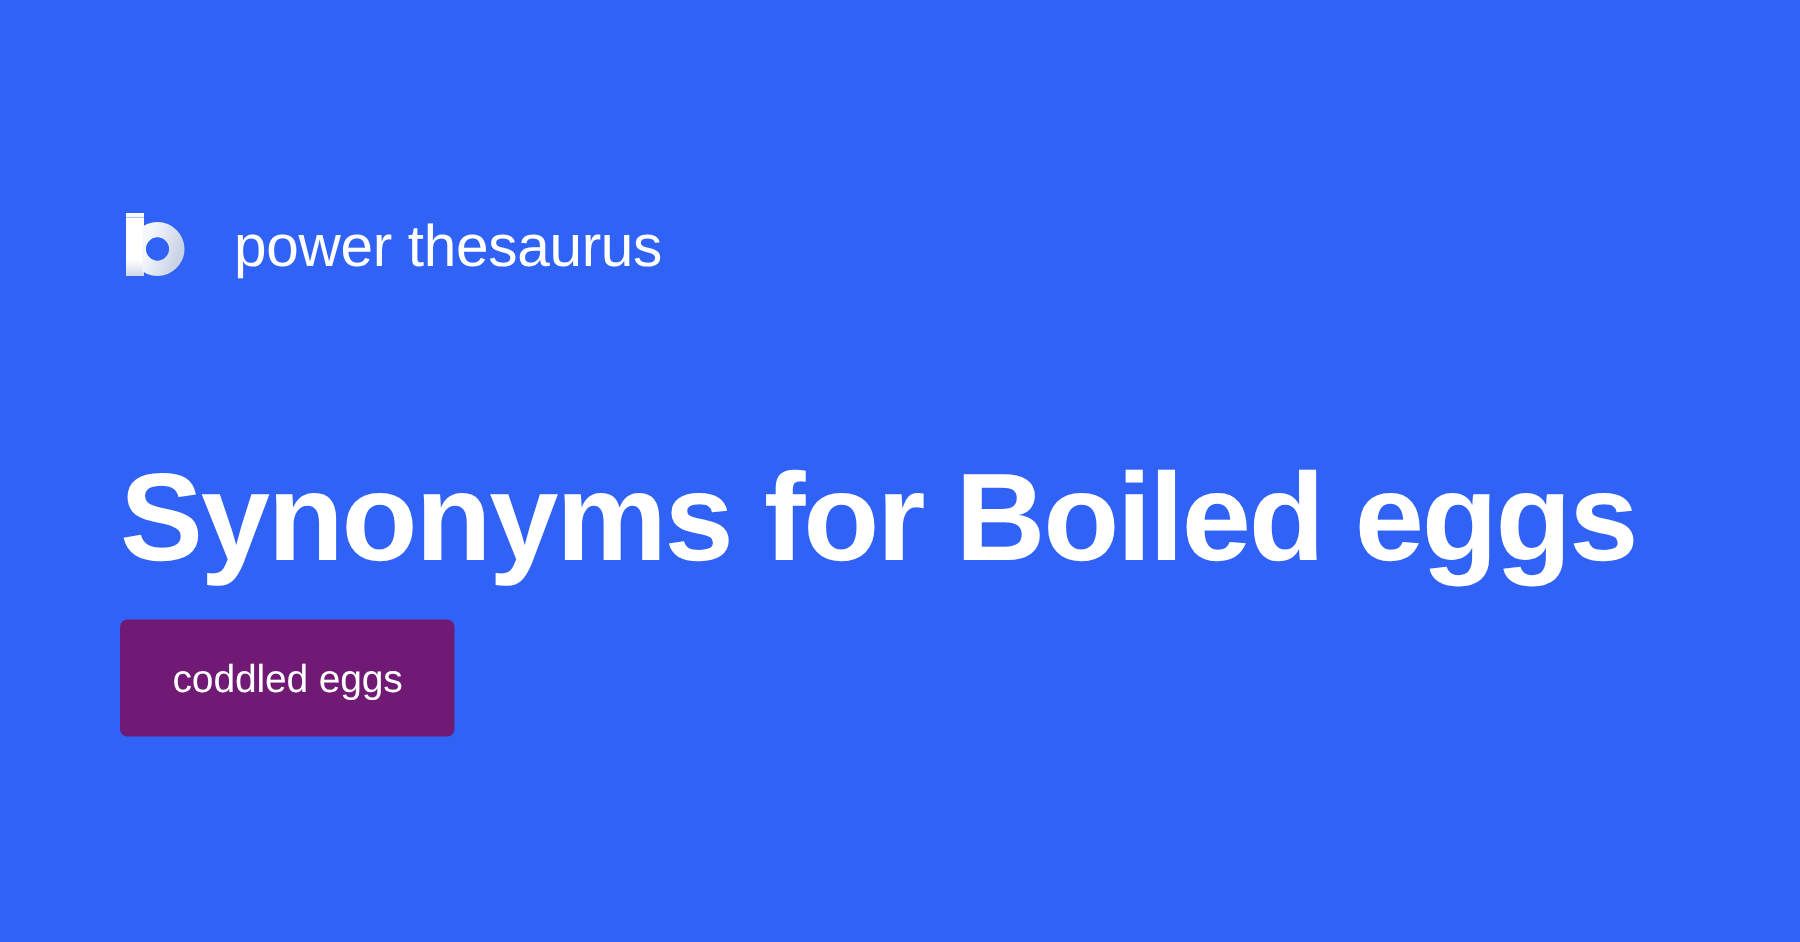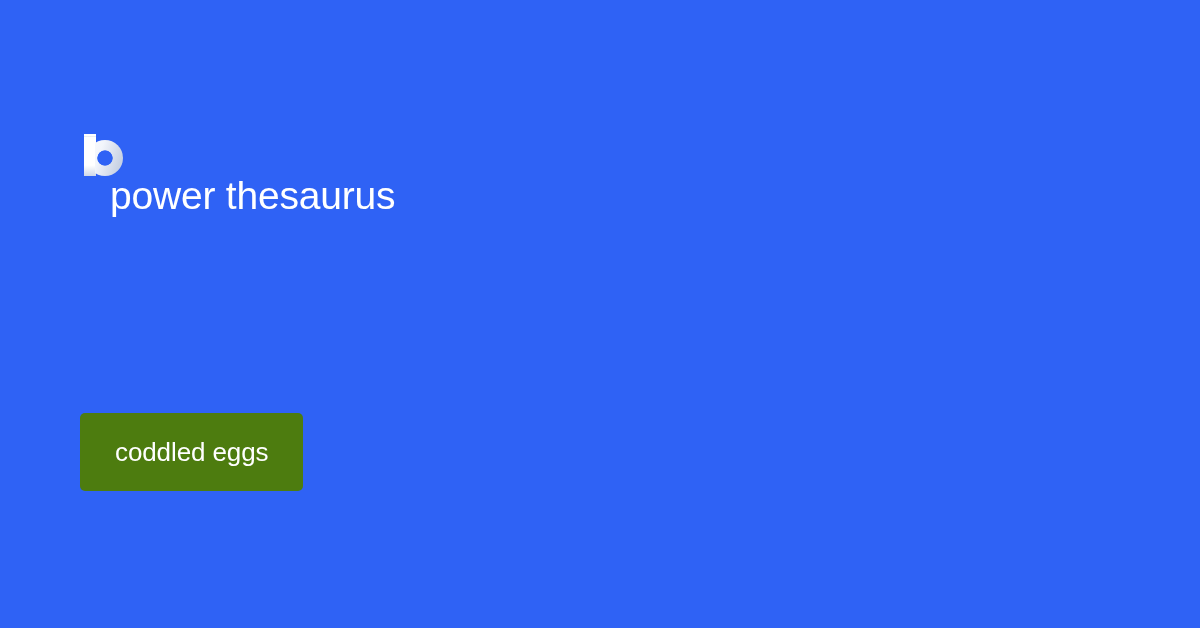--- a/index.html
+++ b/index.html
@@ -20,23 +20,22 @@
     background: #2f62f5;
     box-sizing: border-box;
   }
 
   
   .brand {
     position: absolute;
     left: 80px;
     top: 128px;
     display: flex;
-    align-items: flex-start;
+    align-items: flex-end;
     height: 56px;
-    flex-direction: column;
   }
   .brand-mark {
     width: 46px;
     height: 48px;
     display: block;
     flex: 0 0 auto;
   }
   .brand-name {
     margin-left: 30px;
     color: #ffffff;
@@ -68,21 +67,21 @@
     top: 413px;
     display: flex;
     align-items: flex-start;
     gap: 17px;
     width: 1060px;
     flex-wrap: wrap;
   }
   .chip {
     height: 78px;
     box-sizing: border-box;
-    background: #4d7c0f;
+    background: #701a75;
     border-radius: 5px;
     display: flex;
     align-items: center;
     justify-content: flex-end;
     padding: 0 35px;
     color: #ffffff;
     font-size: 26px;
     font-weight: 400;
     letter-spacing: -0.1px;
     line-height: 1;
@@ -116,20 +115,21 @@
       <rect x="4" y="6" width="12" height="42" fill="url(#stemGrad)"></rect>
       <rect x="4" y="0" width="12" height="9" fill="#2f62f5"></rect>
       <rect x="4" y="6" width="12" height="3" fill="url(#stemGrad)"></rect>
       <rect x="0" y="0" width="46" height="48" fill="url(#bowlGrad)" mask="url(#bowlMask)"></rect>
       <rect x="4" y="12" width="11" height="36" fill="url(#stemGrad)"></rect>
       <circle cx="25" cy="30" r="7.6" fill="#2f62f5"></circle>
     </svg>
     <span class="brand-name">power thesaurus</span>
   </div>
 
+  <h1 class="headline">Synonyms for Boiled eggs</h1>
 
   <div class="chips">
     <div class="chip">
       <span>coddled eggs</span>
     </div>
   </div>
 
 </div>
 
 </body></html>

